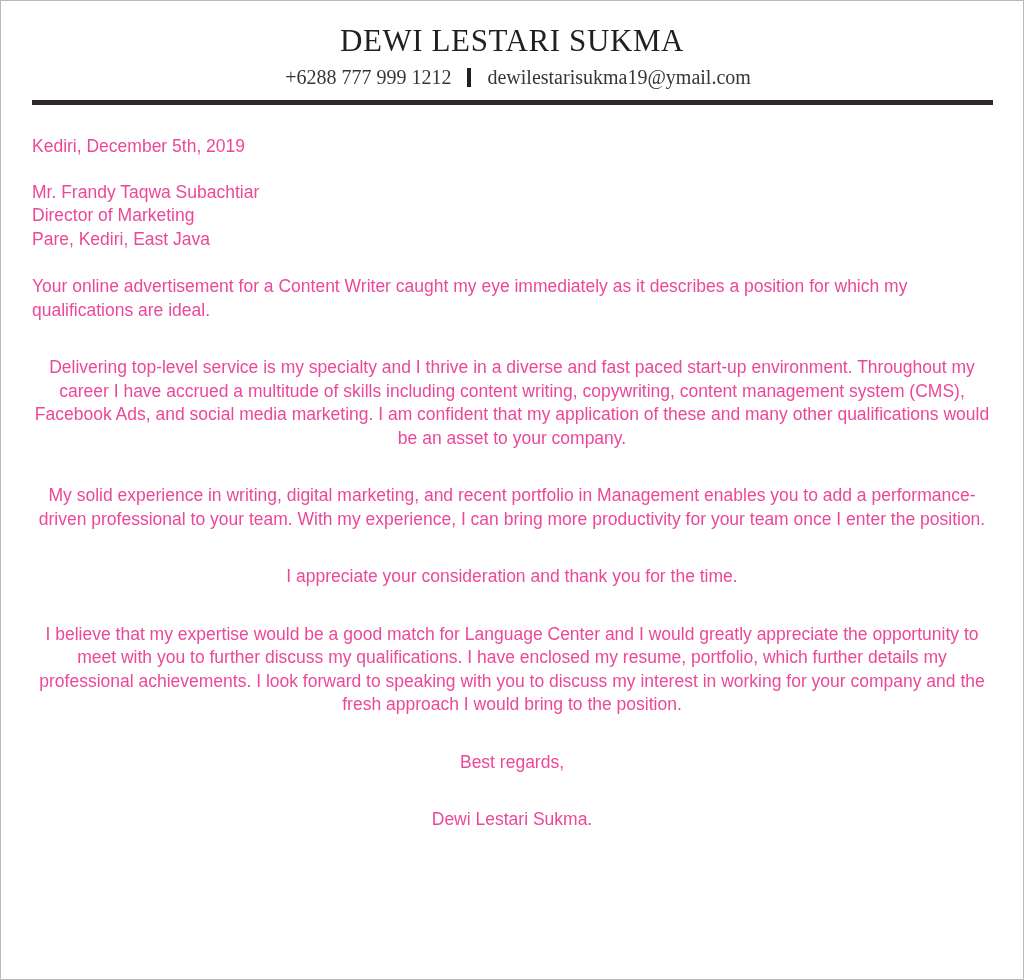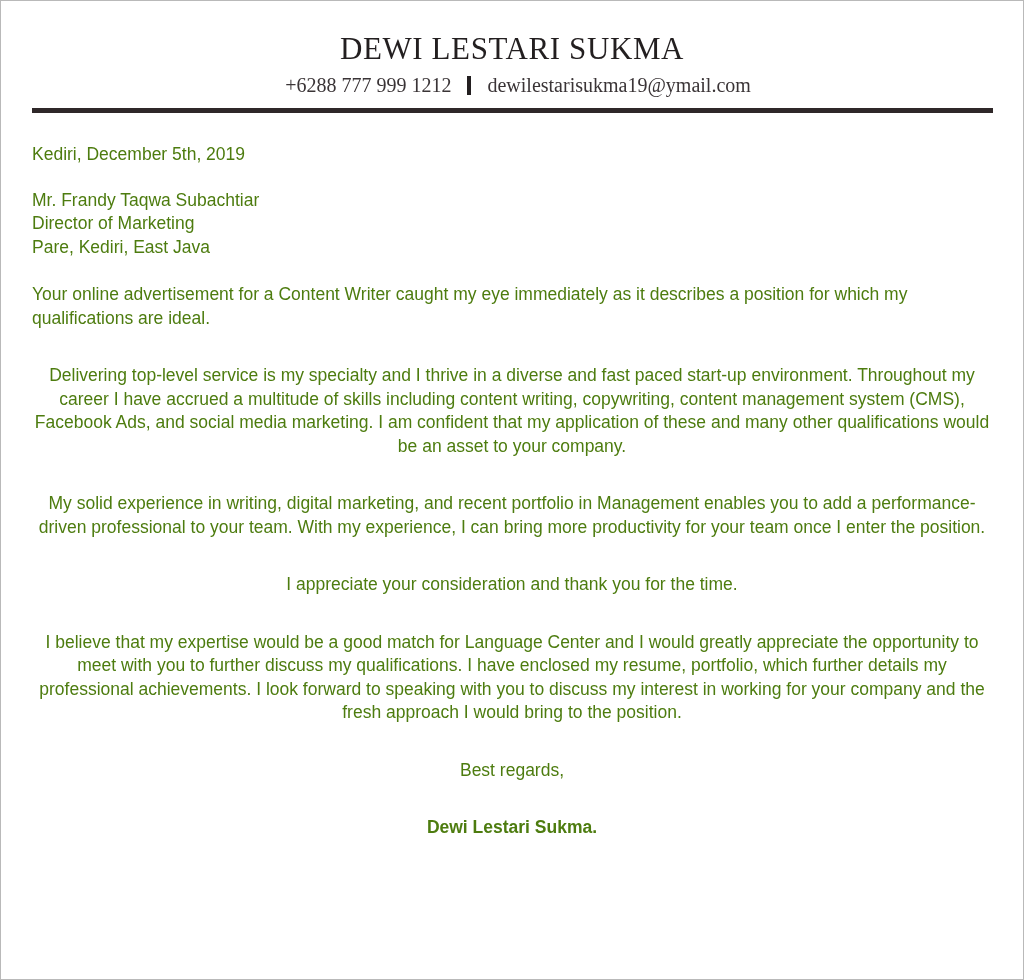--- a/index.html
+++ b/index.html
@@ -18,21 +18,21 @@
     position: relative;
     box-sizing: border-box;
     width: 1024px;
     height: 980px;
     background: #ffffff;
     border: 1px solid #b9b9b9;
   }
 
   
   .letterhead {
-    padding-top: 30px;
+    padding-top: 22px;
     text-align: center;
   }
 
   .sender-name {
     font-family: "Liberation Serif", serif;
     font-size: 31px;
     line-height: 36px;
     letter-spacing: 0.6px;
     color: #231f20;
     font-weight: normal;
@@ -61,21 +61,21 @@
   .header-rule {
     margin: 10px 30px 0 31px;
     height: 5px;
     background: #2f2829;
   }
 
   
   .letter-body {
     padding: 0 31px;
     margin-top: 30px;
-    color: #4d7c0f;
+    color: #ec4899;
     font-size: 17.5px;
     line-height: 23.5px;
   }
 
   .block {
     margin: 0;
   }
 
   .block + .block {
     margin-top: 22px;
@@ -106,21 +106,20 @@
   .para-first {
     margin-top: 24px;
   }
 
   .closing-block {
     margin-top: 46px;
   }
 
   .signature-block {
     margin-top: 45px;
-    font-weight: bold;
   }
 </style>
 </head>
 <body>
 
 <div class="page">
 
   <header class="letterhead">
     <h1 class="sender-name">DEWI LESTARI SUKMA</h1>
 

